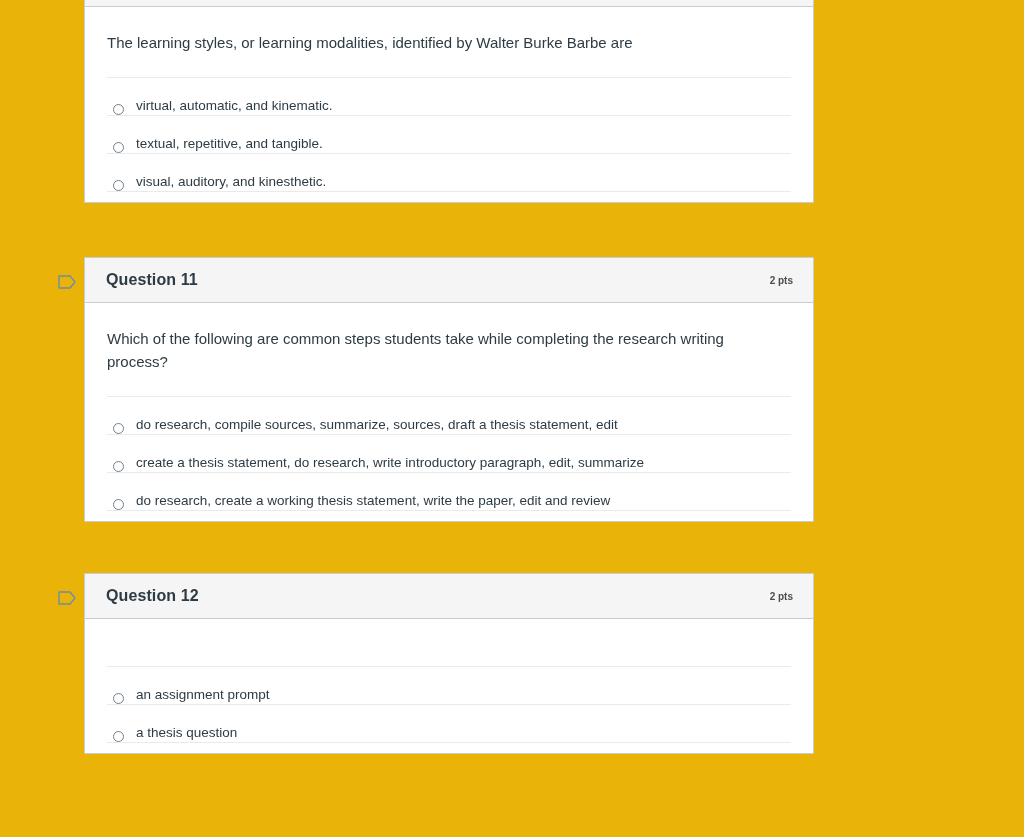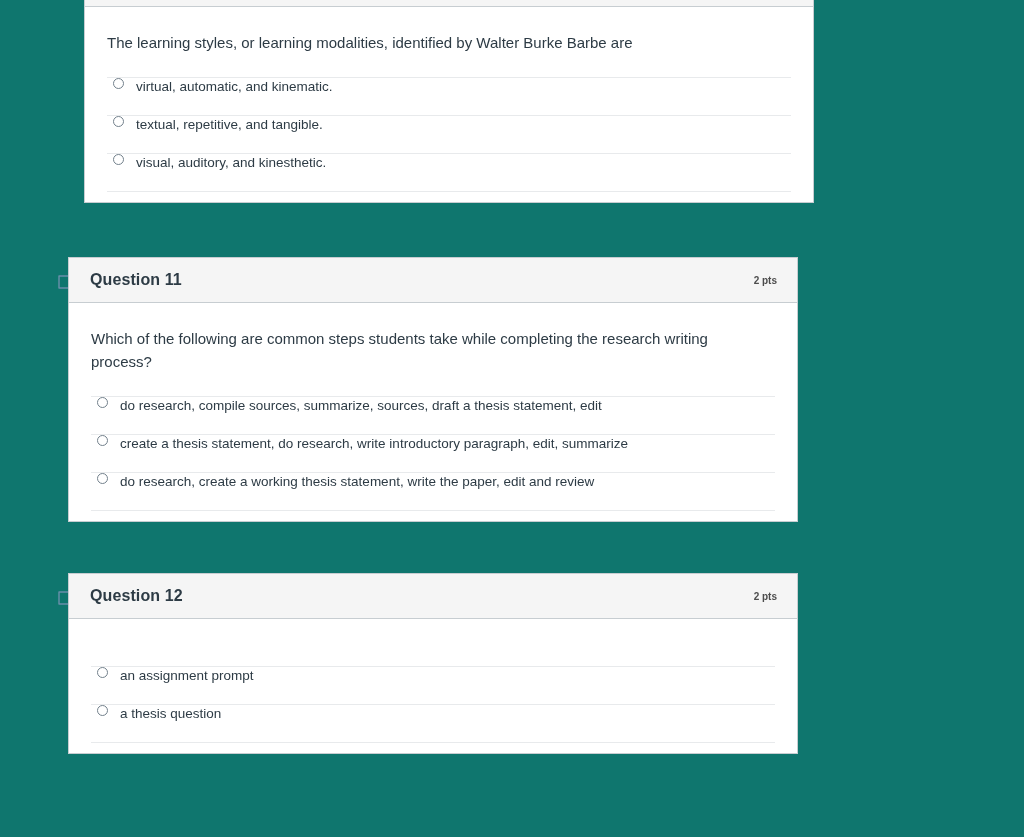--- a/index.html
+++ b/index.html
@@ -12,21 +12,21 @@
     height: 837px;
     overflow: hidden;
     font-family: "Liberation Sans", sans-serif;
     -webkit-font-smoothing: antialiased;
   }
 
   .page {
     position: relative;
     width: 1024px;
     height: 837px;
-    background: #0f766e;
+    background: #eab308;
   }
 
   
   .q-block {
     position: absolute;
     left: 0;
     width: 1024px;
   }
 
   .flag-gutter {
@@ -37,21 +37,21 @@
     height: 22px;
   }
   .flag-icon {
     display: block;
     width: 22px;
     height: 22px;
   }
 
   .q-card {
     position: absolute;
-    left: 68px;
+    left: 84px;
     width: 730px;
     background: #ffffff;
     border: 1px solid #c7cdd1;
     box-sizing: border-box;
   }
 
   .q-header {
     height: 45px;
     background: #f5f5f5;
     border-bottom: 1px solid #c7cdd1;
@@ -83,21 +83,21 @@
     margin: 0;
     max-width: 660px;
   }
 
   .answers {
     margin-top: 23px;
     padding-bottom: 10px;
   }
   .answer-row {
     display: flex;
-    align-items: flex-start;
+    align-items: flex-end;
     min-height: 37px;
     border-top: 1px solid #e8eaec;
     padding-left: 0;
   }
   .answer-row:last-child {
     border-bottom: 1px solid #e8eaec;
   }
   .radio {
     flex: 0 0 auto;
     width: 11px;

